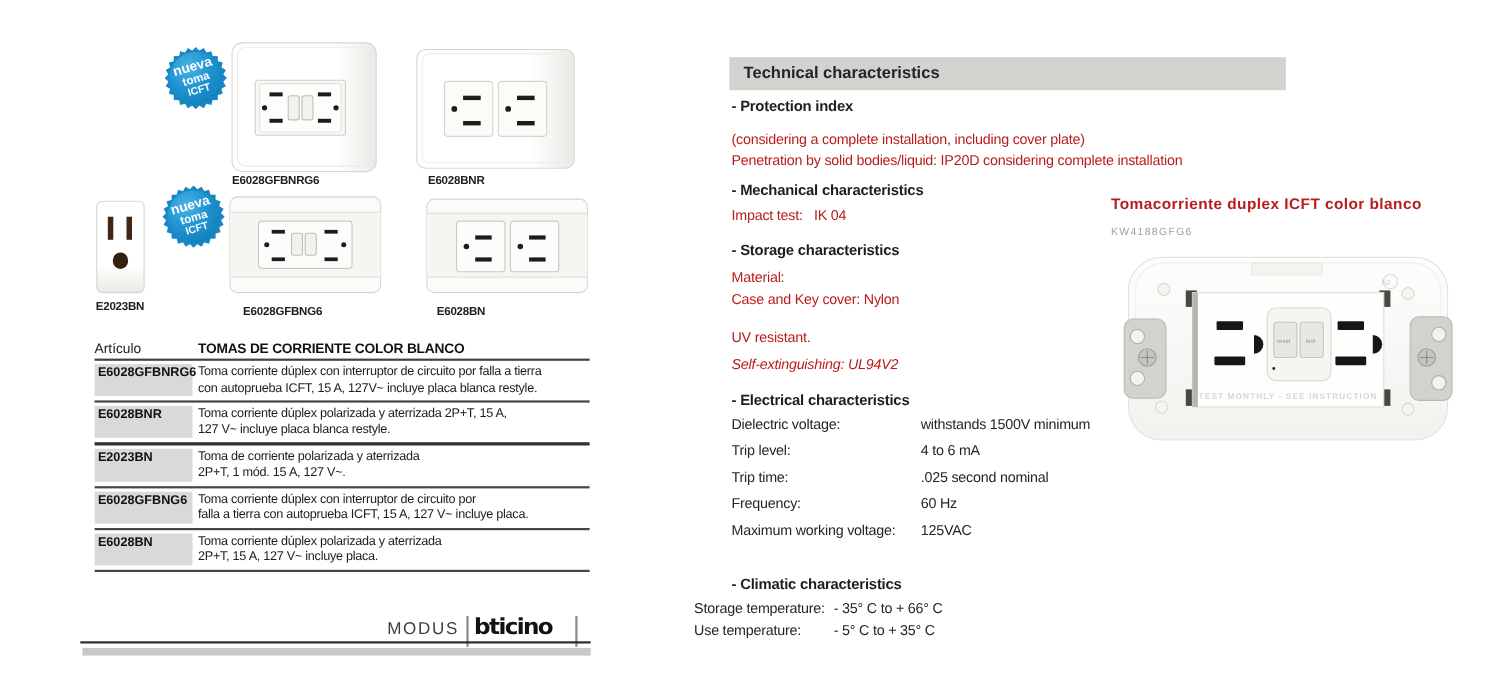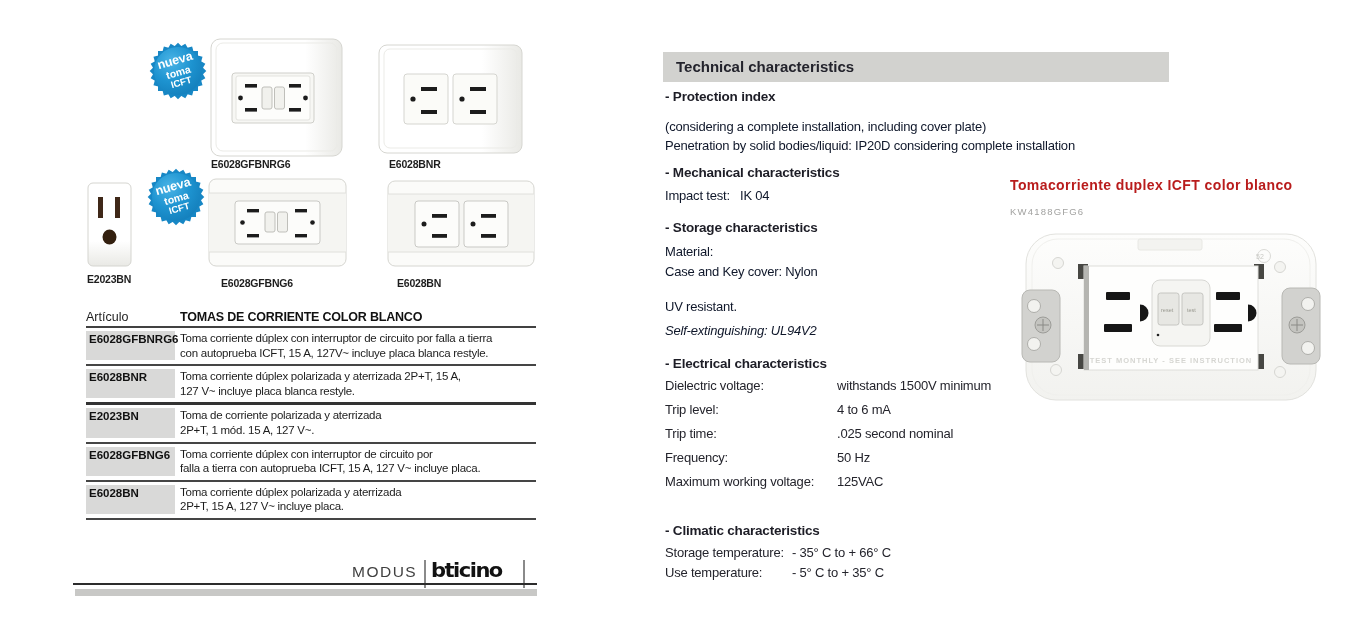--- a/index.html
+++ b/index.html
@@ -42,21 +42,21 @@
   .vbar{position:absolute;width:2px;background:#8a8a8a;}
   .bticino{position:absolute;left:431px;top:558px;font-size:21px;font-weight:bold;color:#121212;
     letter-spacing:-1.5px;transform:scaleY(0.95);font-family:"DejaVu Sans",sans-serif;}
   .hline{position:absolute;left:73px;top:583px;width:464px;height:2px;background:#2c2c2c;}
   .grayband{position:absolute;left:75px;top:589px;width:462px;height:7px;background:#c8c8c6;}
 
   
   .tech-header{position:absolute;left:663px;top:52px;width:506px;height:30px;background:#d2d2cf;
     font-size:15px;font-weight:bold;color:#23232c;line-height:30px;padding-left:13px;box-sizing:border-box;}
   .sec-title{position:absolute;left:665px;font-size:13.5px;font-weight:bold;color:#1d1d26;letter-spacing:-0.2px;}
-  .sec-body{position:absolute;left:665px;font-size:13px;color:#0f172a;letter-spacing:-0.2px;line-height:18.5px;}
+  .sec-body{position:absolute;left:665px;font-size:13px;color:#b91c1c;letter-spacing:-0.2px;line-height:18.5px;}
   .kv-row{display:flex;height:24px;align-items:flex-start;font-size:13px;color:#24242c;letter-spacing:-0.2px;}
   .kv-row .k{width:172px;}
   .kv2-row{display:flex;height:20px;font-size:13px;color:#24242c;letter-spacing:-0.2px;}
   .kv2-row .k{width:127px;}
 
   
   .rp-title{position:absolute;left:1010px;top:177px;font-size:14px;font-weight:bold;color:#b91c1c;letter-spacing:0.4px;}
   .rp-code{position:absolute;left:1010px;top:206px;font-size:9.5px;color:#a2a2a0;letter-spacing:1.2px;}
 </style>
 </head>
@@ -249,30 +249,30 @@
     <div class="kv-row">
       <div class="k">Trip level:</div>
       <div class="v">4 to 6 mA</div>
     </div>
     <div class="kv-row">
       <div class="k">Trip time:</div>
       <div class="v">.025 second nominal</div>
     </div>
     <div class="kv-row">
       <div class="k">Frequency:</div>
-      <div class="v">50 Hz</div>
+      <div class="v">60 Hz</div>
     </div>
     <div class="kv-row">
       <div class="k">Maximum working voltage:</div>
       <div class="v">125VAC</div>
     </div>
   </div>
 
   <div class="sec-title" style="top:523px;">- Climatic characteristics</div>
-  <div class="abs" style="left:665px;top:545px;width:420px;">
+  <div class="abs" style="left:631px;top:545px;width:420px;">
     <div class="kv2-row">
       <div class="k">Storage temperature:</div>
       <div class="v">- 35° C to + 66° C</div>
     </div>
     <div class="kv2-row">
       <div class="k">Use temperature:</div>
       <div class="v">- 5° C to + 35° C</div>
     </div>
   </div>
 

